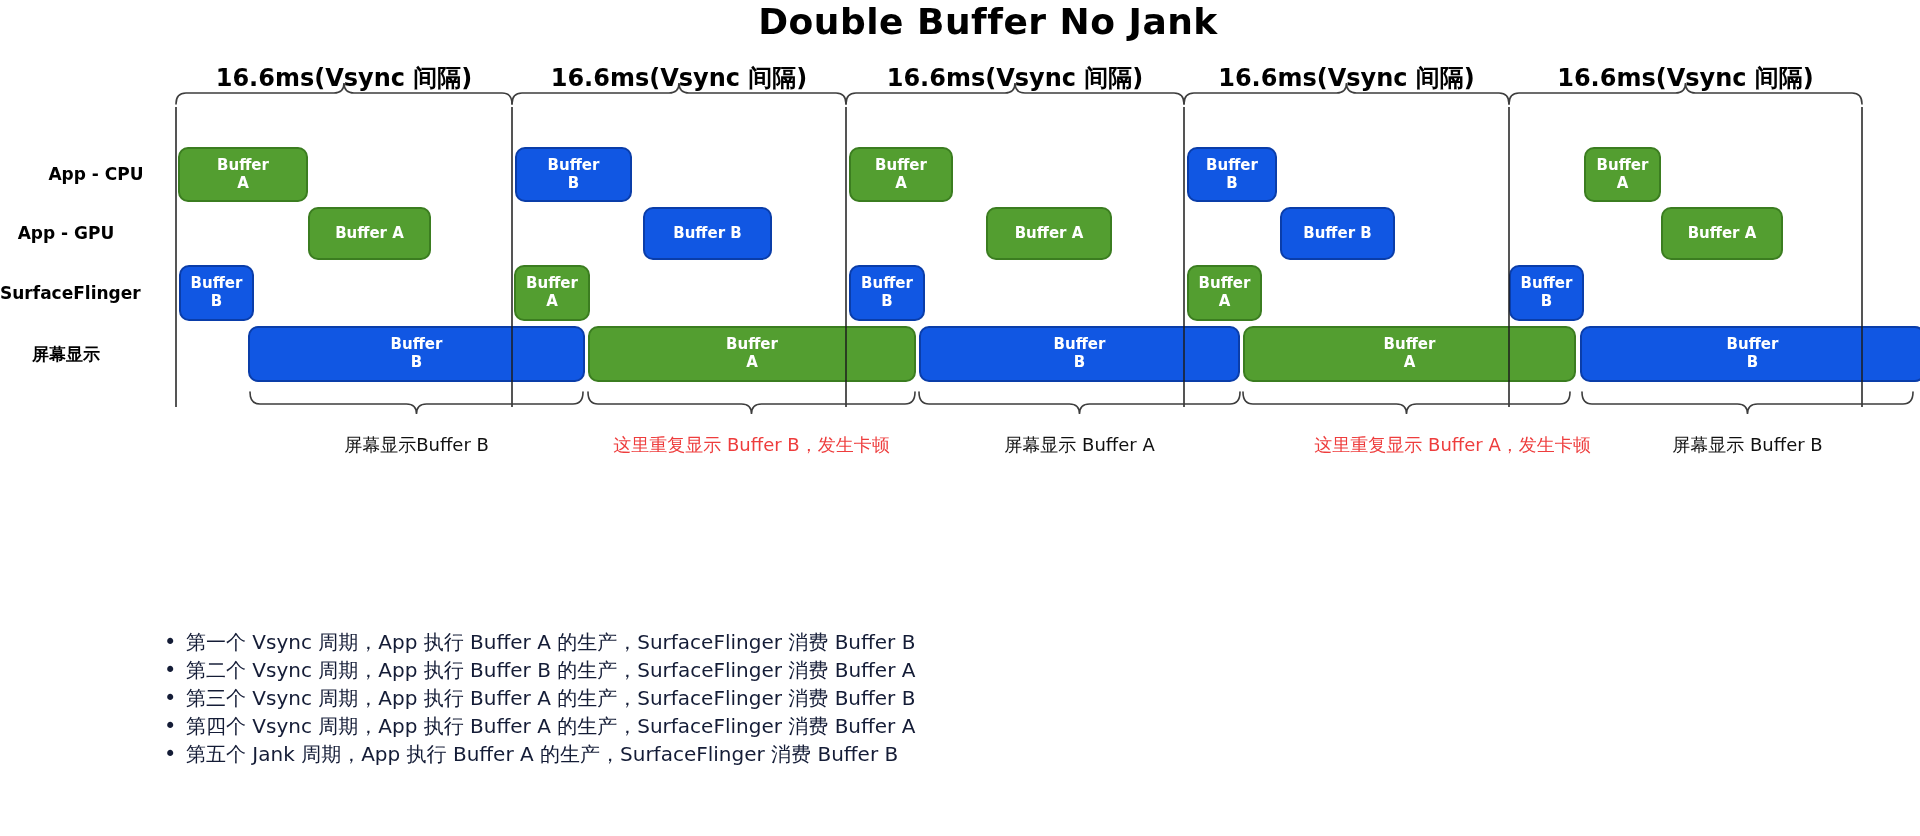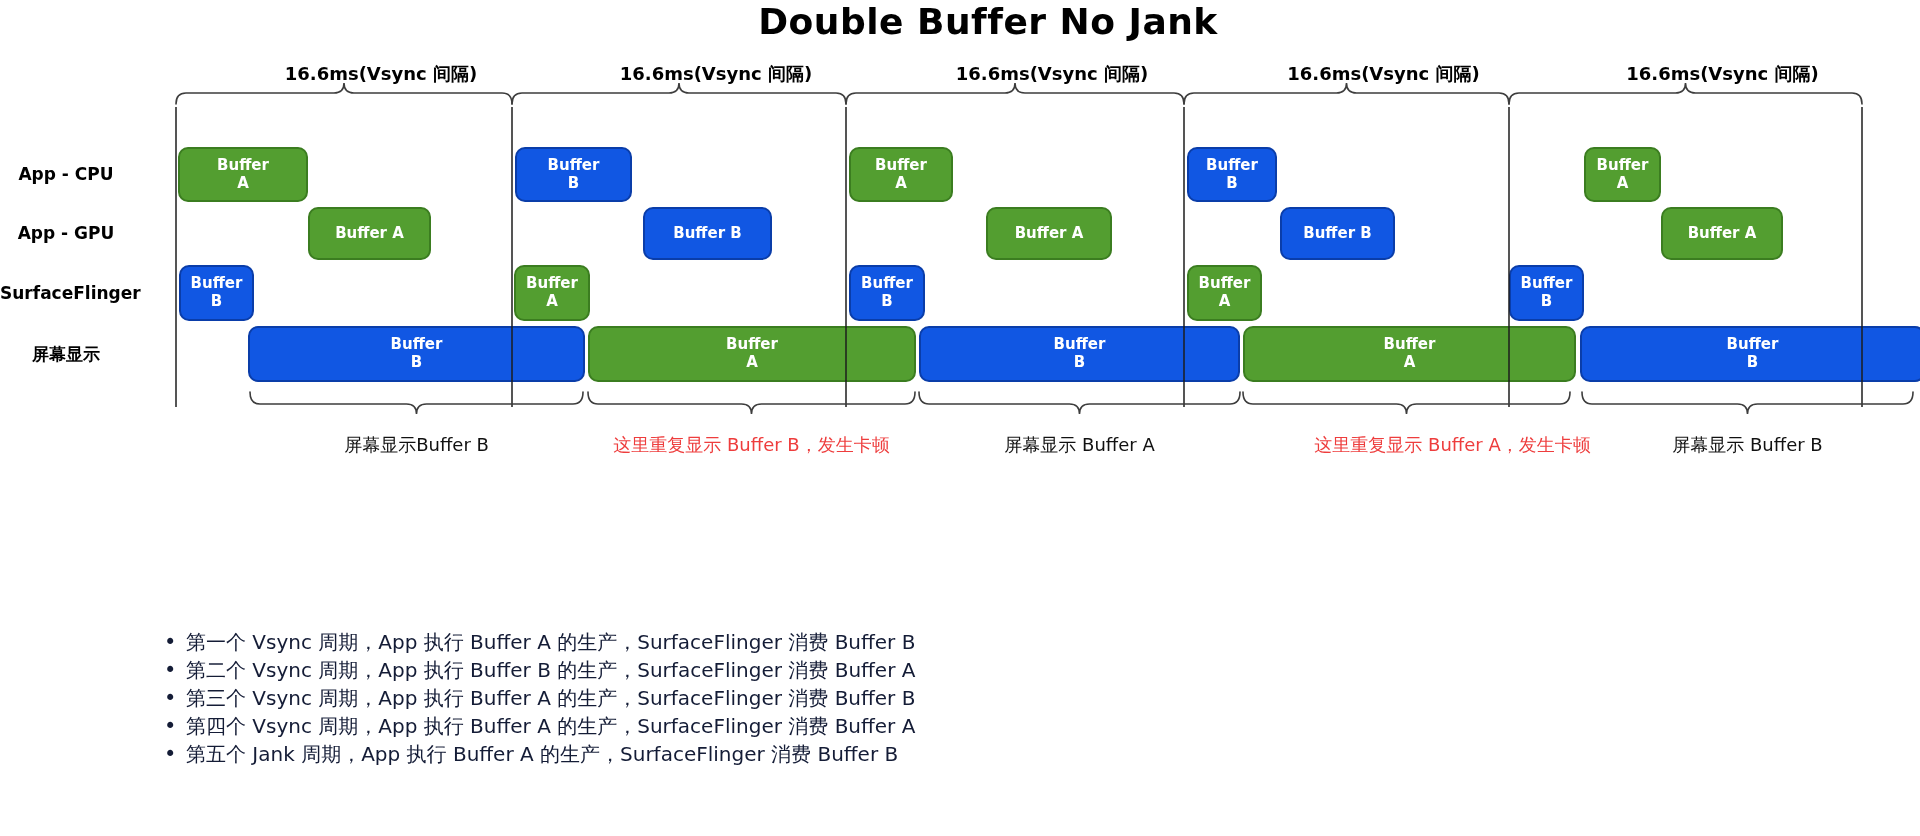--- a/index.html
+++ b/index.html
@@ -7,21 +7,21 @@
     position:relative;width:1920px;height:836px;overflow:hidden;
     background:#ffffff;font-family:"DejaVu Sans",sans-serif;color:#000;
   }
   #overlay{position:absolute;left:0;top:0;z-index:3;pointer-events:none;}
   .title{
     position:absolute;top:1px;left:988px;transform:translateX(-50%);
     font-size:36px;font-weight:bold;letter-spacing:.5px;white-space:nowrap;z-index:2;
   }
   .ivl-label{
     position:absolute;top:62px;transform:translateX(-50%);
-    font-size:18px;font-weight:bold;white-space:nowrap;z-index:2;margin-left:37px;
+    font-size:24px;font-weight:bold;white-space:nowrap;z-index:2;
   }
   .row-label{
     position:absolute;left:0;width:132px;text-align:center;transform:translateY(-50%);
     font-size:17px;font-weight:bold;white-space:nowrap;z-index:2;
   }
   .box{
     position:absolute;z-index:2;box-sizing:border-box;border:2px solid;border-radius:10px;
     display:flex;align-items:center;justify-content:center;text-align:center;
     color:#fff;font-size:15px;font-weight:bold;line-height:1.18;white-space:pre-line;
   }
@@ -69,21 +69,21 @@
       <li>第二个 Vsync 周期，App 执行 Buffer B 的生产，SurfaceFlinger 消费 Buffer A</li>
       <li>第三个 Vsync 周期，App 执行 Buffer A 的生产，SurfaceFlinger 消费 Buffer B</li>
       <li>第四个 Vsync 周期，App 执行 Buffer A 的生产，SurfaceFlinger 消费 Buffer A</li>
       <li>第五个 Jank 周期，App 执行 Buffer A 的生产，SurfaceFlinger 消费 Buffer B</li>
     </ul>
 <div class="ivl-label" style="left: 344px;">16.6ms(Vsync 间隔)</div>
     <div class="ivl-label" style="left: 679px;">16.6ms(Vsync 间隔)</div>
     <div class="ivl-label" style="left: 1015px;">16.6ms(Vsync 间隔)</div>
     <div class="ivl-label" style="left: 1346.5px;">16.6ms(Vsync 间隔)</div>
     <div class="ivl-label" style="left: 1685.5px;">16.6ms(Vsync 间隔)</div>
-    <div class="row-label" style="top: 174px;">App - CPU</div>
+    <div class="row-label" style="top: 174px; padding-left: 30px;">App - CPU</div>
     <div class="row-label" style="top: 233px;">App - GPU</div>
     <div class="row-label" style="top: 293px;">SurfaceFlinger</div>
     <div class="row-label" style="top: 354px;">屏幕显示</div>
     <div class="box green" style="left: 178px; top: 147px; width: 130px; height: 55px;">Buffer
 A</div>
     <div class="box blue" style="left: 515px; top: 147px; width: 117px; height: 55px;">Buffer
 B</div>
     <div class="box green" style="left: 849px; top: 147px; width: 104px; height: 55px;">Buffer
 A</div>
     <div class="box blue" style="left: 1187px; top: 147px; width: 90px; height: 55px;">Buffer

